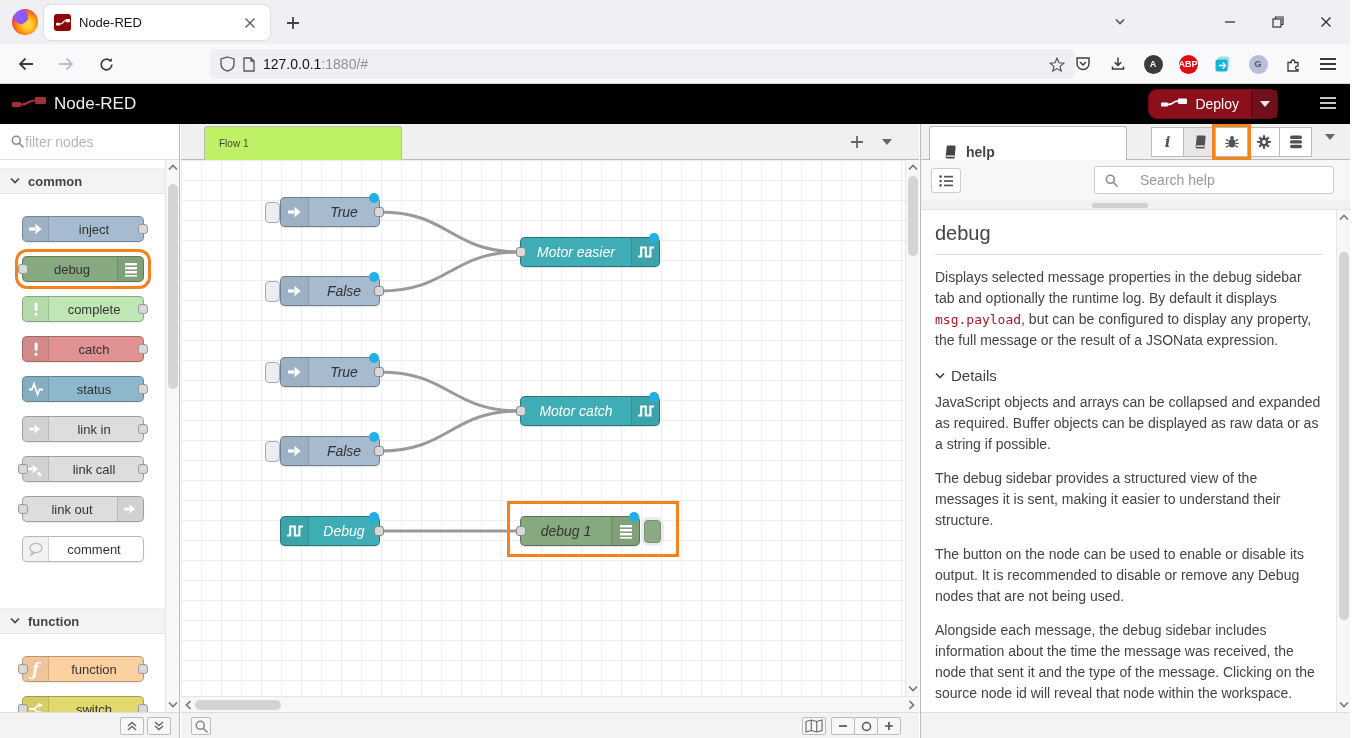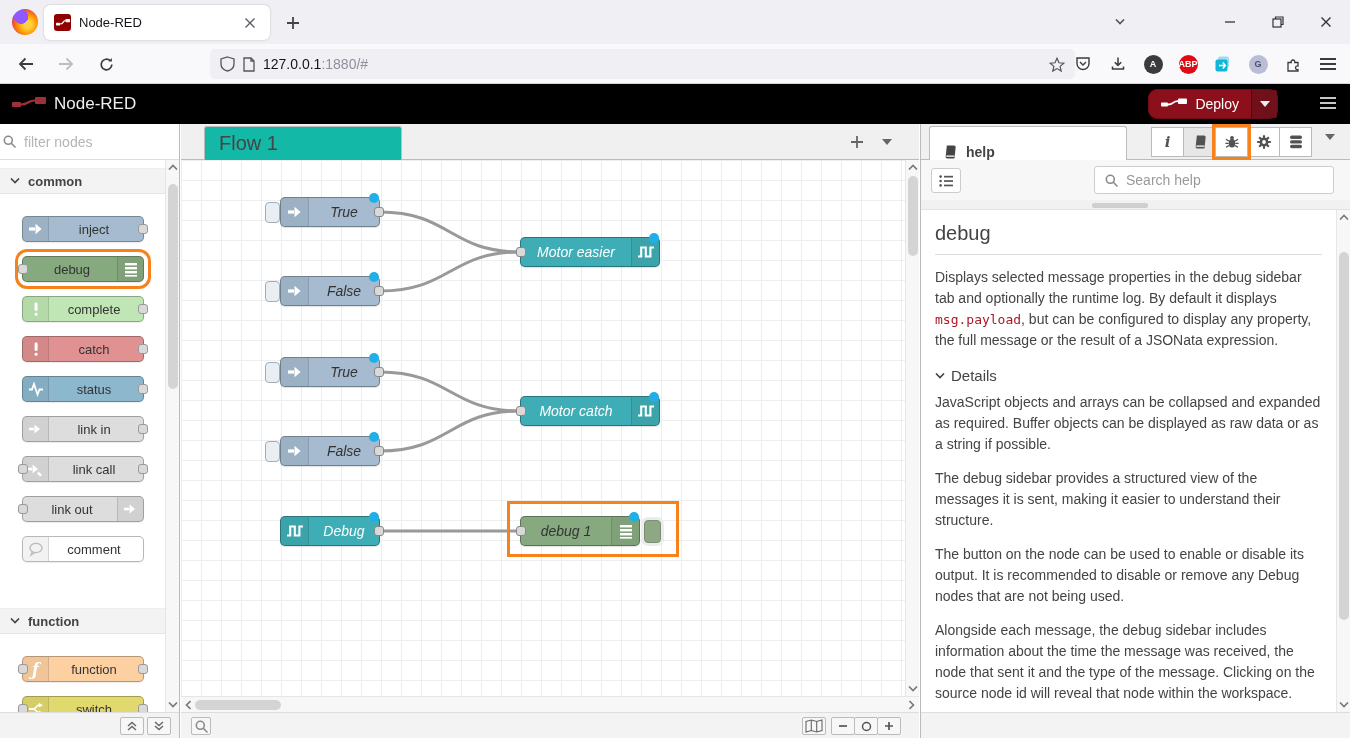--- a/index.html
+++ b/index.html
@@ -49,21 +49,21 @@
   .nr-menu { position:absolute; right:14px; top:13px; }
   .nr-menu .hamb, .nr-menu .hamb::after { border-color:#c7c7c7; background-color:transparent; }
   .nr-menu .hamb::after { background:#c7c7c7; }
 
   
   .main { position:absolute; left:0; top:124px; right:0; bottom:0; }
 
   
   .palette { position:absolute; left:0; top:0; width:180px; height:100%; border-right:1px solid #bbb; background:#fff; }
   .filter-box { position:absolute; left:0; top:0; width:100%; height:36px; border-bottom:1px solid #ddd;
-                display:flex; align-items:center; padding:0 2px; gap:7px; color:#999; }
+                display:flex; align-items:center; padding:0 10px; color:#999; }
   .filter-ph { color:#b5b5b5; font-size:14px; }
   .palette-scroll { position:absolute; left:0; top:36px; right:14px; bottom:26px; overflow:hidden; background:#fff; }
   .pal-section-header { height:26px; background:#f3f3f3; border-bottom:1px solid #e4e4e4; border-top:1px solid #eee;
                         display:flex; align-items:center; gap:8px; padding-left:10px; color:#444; font-weight:bold; font-size:13px; margin-top:8px; }
   .pal-section-header:first-child { margin-top:8px; }
   .pal-list { padding:22px 0 24px 0; }
   .pnode { position:relative; width:122px; height:26px; margin:0 0 14px 22px; border-radius:5px;
            border:1px solid rgba(0,0,0,.28); display:flex; align-items:center; font-size:13px; color:#333;
            box-shadow:0 1px 1px rgba(0,0,0,.08); }
   .pnode.hl { outline:3px solid var(--orange); outline-offset:4px; }
@@ -82,22 +82,22 @@
   .sq-btn { width:24px; height:18px; background:#f7f7f7; border:1px solid #bbb; border-radius:2px;
             display:flex; align-items:center; justify-content:center; color:#666; }
 
   
   .sb-arrow { position:absolute; left:0; width:100%; height:14px; display:flex; align-items:center; justify-content:center; color:#777; }
   .sb-thumb { position:absolute; left:2px; width:10px; background:#d4d4d4; border-radius:5px; }
 
   
   .canvas-col { position:absolute; left:181px; top:0; right:431px; height:100%; }
   .flow-tabbar { position:absolute; left:0; top:0; width:100%; height:36px; background:#f0f0f0; border-bottom:1px solid #bbb; }
-  .flow-tab { position:absolute; left:23px; top:2px; width:198px; height:34px; background:#14b8a6; border:1px solid #bbb; border-bottom:none;
-              border-radius:3px 3px 0 0; display:flex; align-items:center; padding-left:14px; color:#444; font-size:20px; }
+  .flow-tab { position:absolute; left:23px; top:2px; width:198px; height:34px; background:#bef264; border:1px solid #bbb; border-bottom:none;
+              border-radius:3px 3px 0 0; display:flex; align-items:center; padding-left:14px; color:#444; font-size:10px; }
   .tabbar-btn { position:absolute; top:6px; width:24px; height:24px; display:flex; align-items:center; justify-content:center; color:#666; }
   .workspace { position:absolute; left:0; top:36px; width:100%; bottom:42px; background-color:#fff; overflow:hidden;
                background-image:linear-gradient(to right,#eee 1px,transparent 1px),linear-gradient(to bottom,#eee 1px,transparent 1px);
                background-size:20px 20px; }
   #wires { position:absolute; left:0; top:0; }
   .fnode { position:absolute; border-radius:5px; border:1px solid rgba(0,0,0,.32); box-shadow:0 1px 1px rgba(0,0,0,.12);
            font-size:14px; font-style:italic; }
   .flabel { position:absolute; top:0; height:100%; display:flex; align-items:center; justify-content:center; left:0; right:0; }
   .ficon-region { position:absolute; top:0; width:28px; height:100%; background:rgba(0,0,0,.05);
                   display:flex; align-items:center; justify-content:center; }
@@ -129,21 +129,21 @@
   .minitabs { position:absolute; left:231px; top:3px; display:flex; }
   .minitab { width:33px; height:30px; background:#fff; border:1px solid #bbb; margin-left:-1px;
              display:flex; align-items:center; justify-content:center; color:#525252; position:relative; }
   .minitab.active { background:#e7e7e7; }
   .minitab.hl { outline:3px solid var(--orange); outline-offset:0px; z-index:2; }
   .minitab-caret { position:absolute; left:404px; top:10px; color:#666; }
   .sb-toolbar { position:absolute; left:0; top:36px; width:100%; height:40px; background:#f7f7f7; }
   .toc-btn { position:absolute; left:10px; top:8px; width:30px; height:25px; background:#fff; border:1px solid #ccc; border-radius:3px;
              display:flex; align-items:center; justify-content:center; color:#555; }
   .help-search { position:absolute; right:16px; top:6px; width:240px; height:28px; background:#fff; border:1px solid #ccc; border-radius:3px;
-                 display:flex; align-items:center; gap:7px; padding:0 9px; }
+                 display:flex; align-items:center; gap:21px; padding:0 9px; }
   .help-search .ph { color:#999; font-size:14px; }
   .splitter { position:absolute; left:0; top:76px; width:100%; height:10px; background:#f1f1f1; border-bottom:1px solid #e2e2e2; }
   .splitter-handle { position:absolute; left:50%; top:3px; width:56px; height:5px; margin-left:-44px; background:#cfcfcf; border-radius:2px; }
   .sb-content { position:absolute; left:0; top:86px; right:14px; bottom:26px; overflow:hidden; background:#fff; padding:12px 14px 0 14px; }
   .doc-title { font-size:20px; color:#444; padding-bottom:9px; border-bottom:1px solid #ddd; margin-bottom:12px; font-weight:normal; }
   .doc p { color:#444; line-height:1.5; margin:0 0 13px 0; }
   .doc code { font-family:"DejaVu Sans Mono", monospace; font-size:13px; color:var(--code); }
   .details-hdr { display:flex; align-items:center; gap:6px; color:#444; font-size:15px; margin:16px 0 8px 0; }
   .sb-vsb { position:absolute; right:0; top:86px; width:14px; bottom:26px; background:#f7f7f7; border-left:1px solid #e6e6e6; }
   .sb-foot { position:absolute; left:0; bottom:0; width:100%; height:26px; background:#f3f3f3; border-top:1px solid #ddd; }

